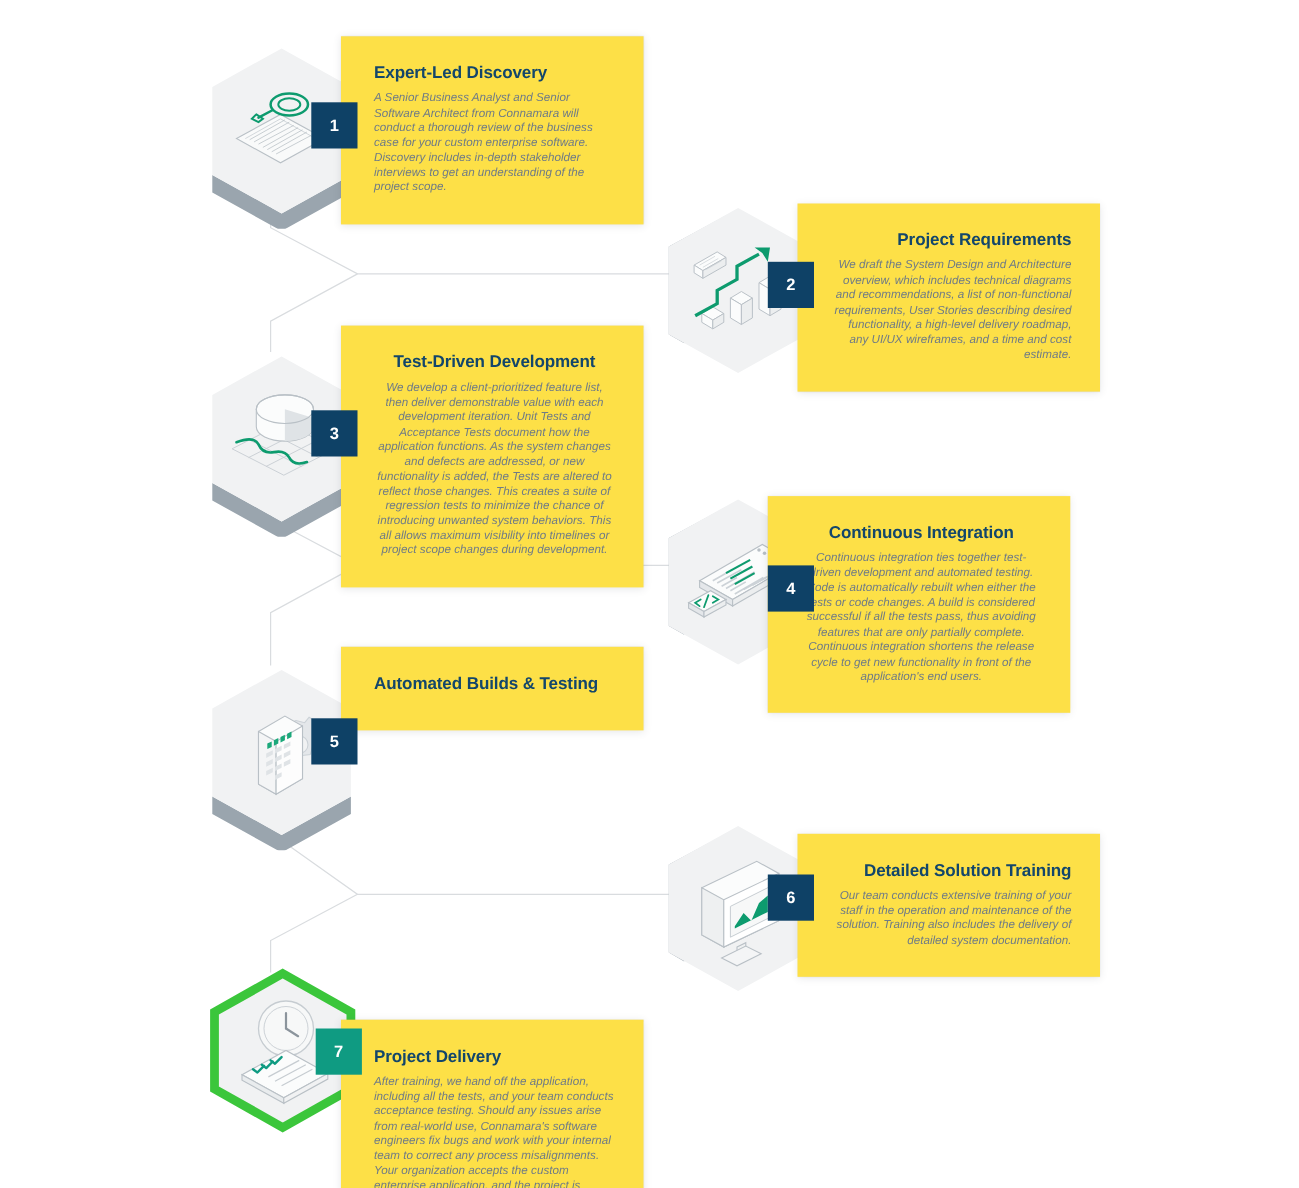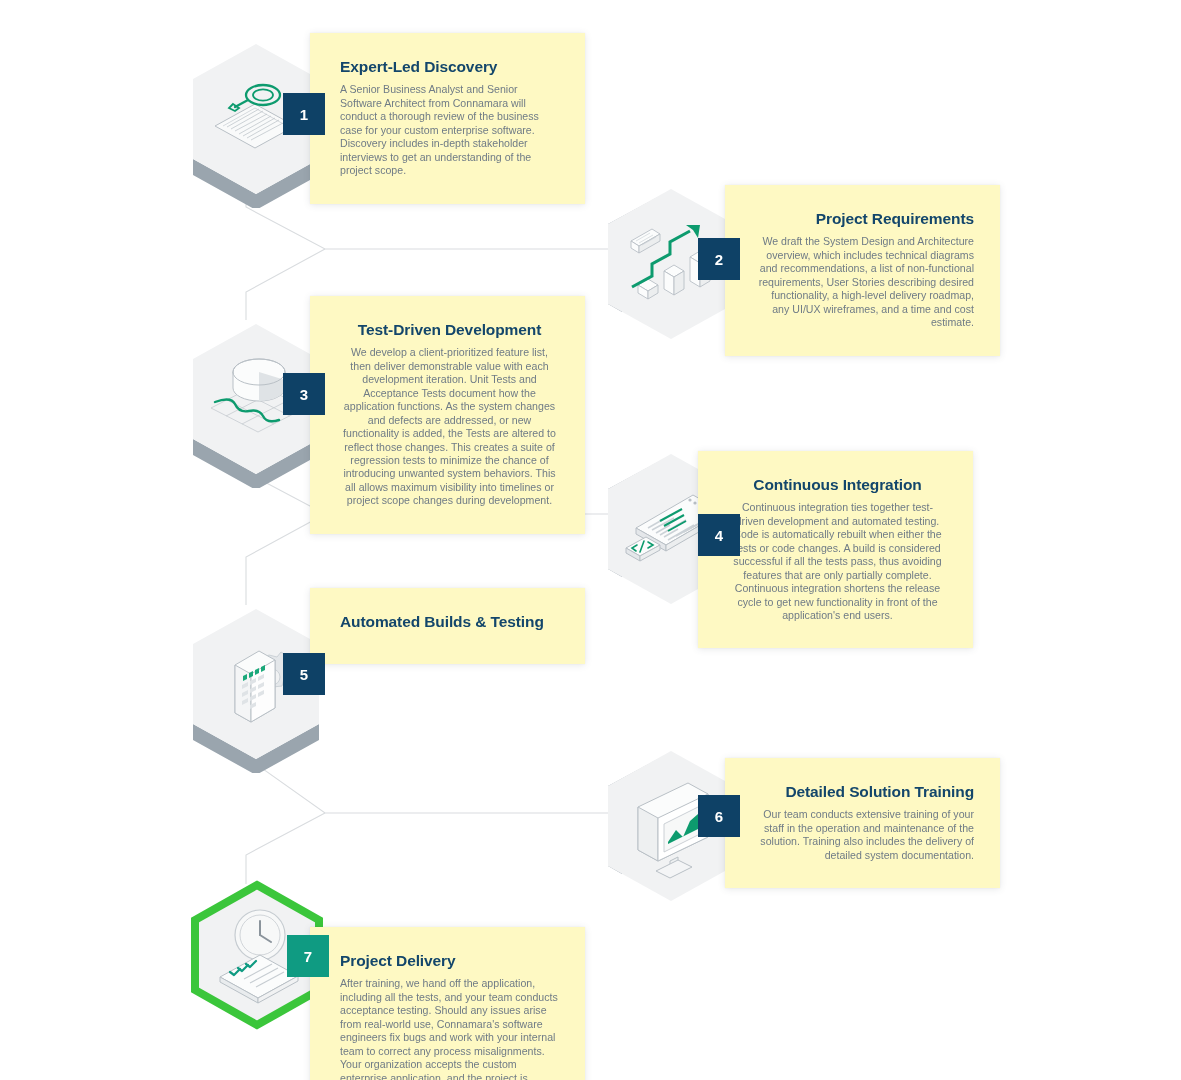--- a/index.html
+++ b/index.html
@@ -43,38 +43,39 @@
     display: flex;
     align-items: center;
     justify-content: center;
     z-index: 6;
     letter-spacing: 0.3px;
   }
   .badge.green { background: #0f9b82; }
   
   .card {
     position: absolute;
-    background: #fef9c3;
+    background: #fde047;
     box-shadow: 0 1px 7px rgba(60,72,88,0.13), 0 0 1px rgba(60,72,88,0.10);
     padding: 24px 26px 26px 30px;
     z-index: 4;
   }
   .card h3 {
     color: #13466b;
     font-size: 15.5px;
     font-weight: bold;
     line-height: 1.25;
     margin-bottom: 7px;
     letter-spacing: -0.1px;
   }
   .card p {
     color: #6f7b86;
     font-size: 10.6px;
     line-height: 1.27;
     letter-spacing: 0.01px;
+    font-style: italic;
   }
 </style>
 </head>
 <body>
 
 <div id="stage">
 
   <svg id="connectors" viewBox="0 0 1181 1080" width="1181" height="1080">
     <g fill="none" stroke="#d9dcdf" stroke-width="1.1">
 

